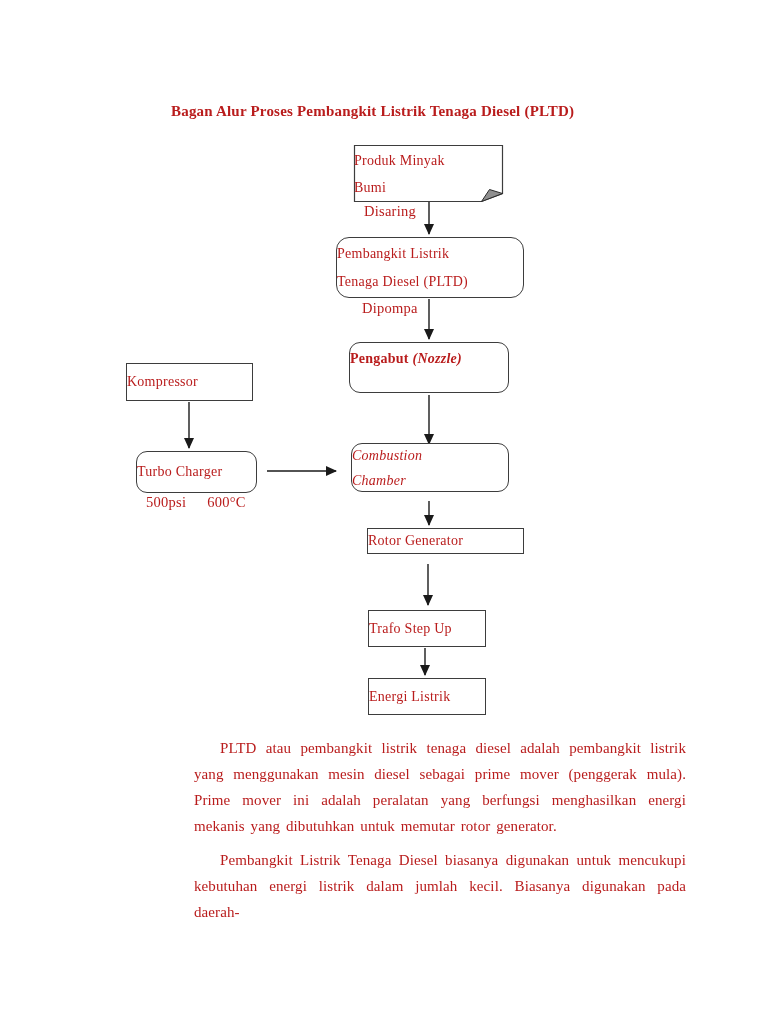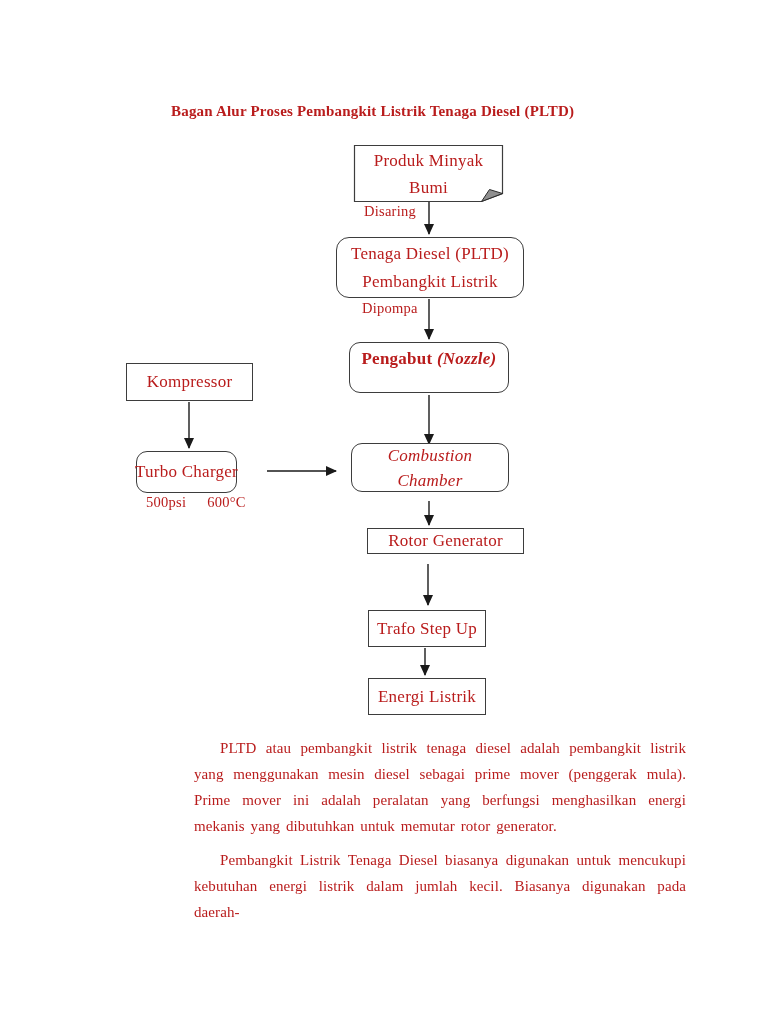--- a/index.html
+++ b/index.html
@@ -35,41 +35,41 @@
   }
   .overlay line {
     stroke: #1a1a1a;
     stroke-width: 1.4;
   }
   .node {
     position: absolute;
     box-sizing: border-box;
     display: flex;
     flex-direction: column;
-    align-items: center;
+    align-items: flex-start;
     justify-content: center;
     background: #ffffff;
     border: 1px solid #3d3d3d;
-    font-size: 17px;
+    font-size: 14px;
     letter-spacing: 0.25px;
     text-align: center;
     white-space: nowrap;
   }
   .node.no-border {
     border: none;
     background: transparent;
   }
   .r10 { border-radius: 0; }
   .r11 { border-radius: 11px; }
   .r13 { border-radius: 13px; }
   .node-produk    { left: 328px; top: 145px; width: 149px; height: 57px; line-height: 27px; }
   .node-pltd      { left: 310px; top: 237px; width: 188px; height: 61px; line-height: 28px; }
   .node-pengabut  { left: 323px; top: 342px; width: 160px; height: 51px; justify-content: flex-start; padding-top: 7px; line-height: 18px; font-weight: bold; }
   .node-kompressor{ left: 100px; top: 363px; width: 127px; height: 38px; }
-  .node-turbo     { left: 110px; top: 451px; width: 101px; height: 42px; }
+  .node-turbo     { left: 110px; top: 451px; width: 121px; height: 42px; }
   .node-combustion{ left: 325px; top: 443px; width: 158px; height: 49px; line-height: 25px; font-style: italic; }
   .node-rotor     { left: 341px; top: 528px; width: 157px; height: 26px; }
   .node-trafo     { left: 342px; top: 610px; width: 118px; height: 37px; }
   .node-energi    { left: 342px; top: 678px; width: 118px; height: 37px; }
   .edge-label {
     position: absolute;
     font-size: 14.5px;
     letter-spacing: 0.25px;
     white-space: nowrap;
   }
@@ -120,22 +120,22 @@
   </svg>
 
   <div class="node no-border node-produk">
     <div>Produk Minyak</div>
     <div>Bumi</div>
   </div>
 
   <div class="edge-label label-disaring">Disaring</div>
 
   <div class="node r13 node-pltd">
+    <div>Pembangkit Listrik</div>
     <div>Tenaga Diesel (PLTD)</div>
-    <div>Pembangkit Listrik</div>
   </div>
 
   <div class="edge-label label-dipompa">Dipompa</div>
 
   <div class="node r11 node-pengabut">
     <div>
       <span>Pengabut </span><span class="italic">(Nozzle)</span>
     </div>
   </div>
 

